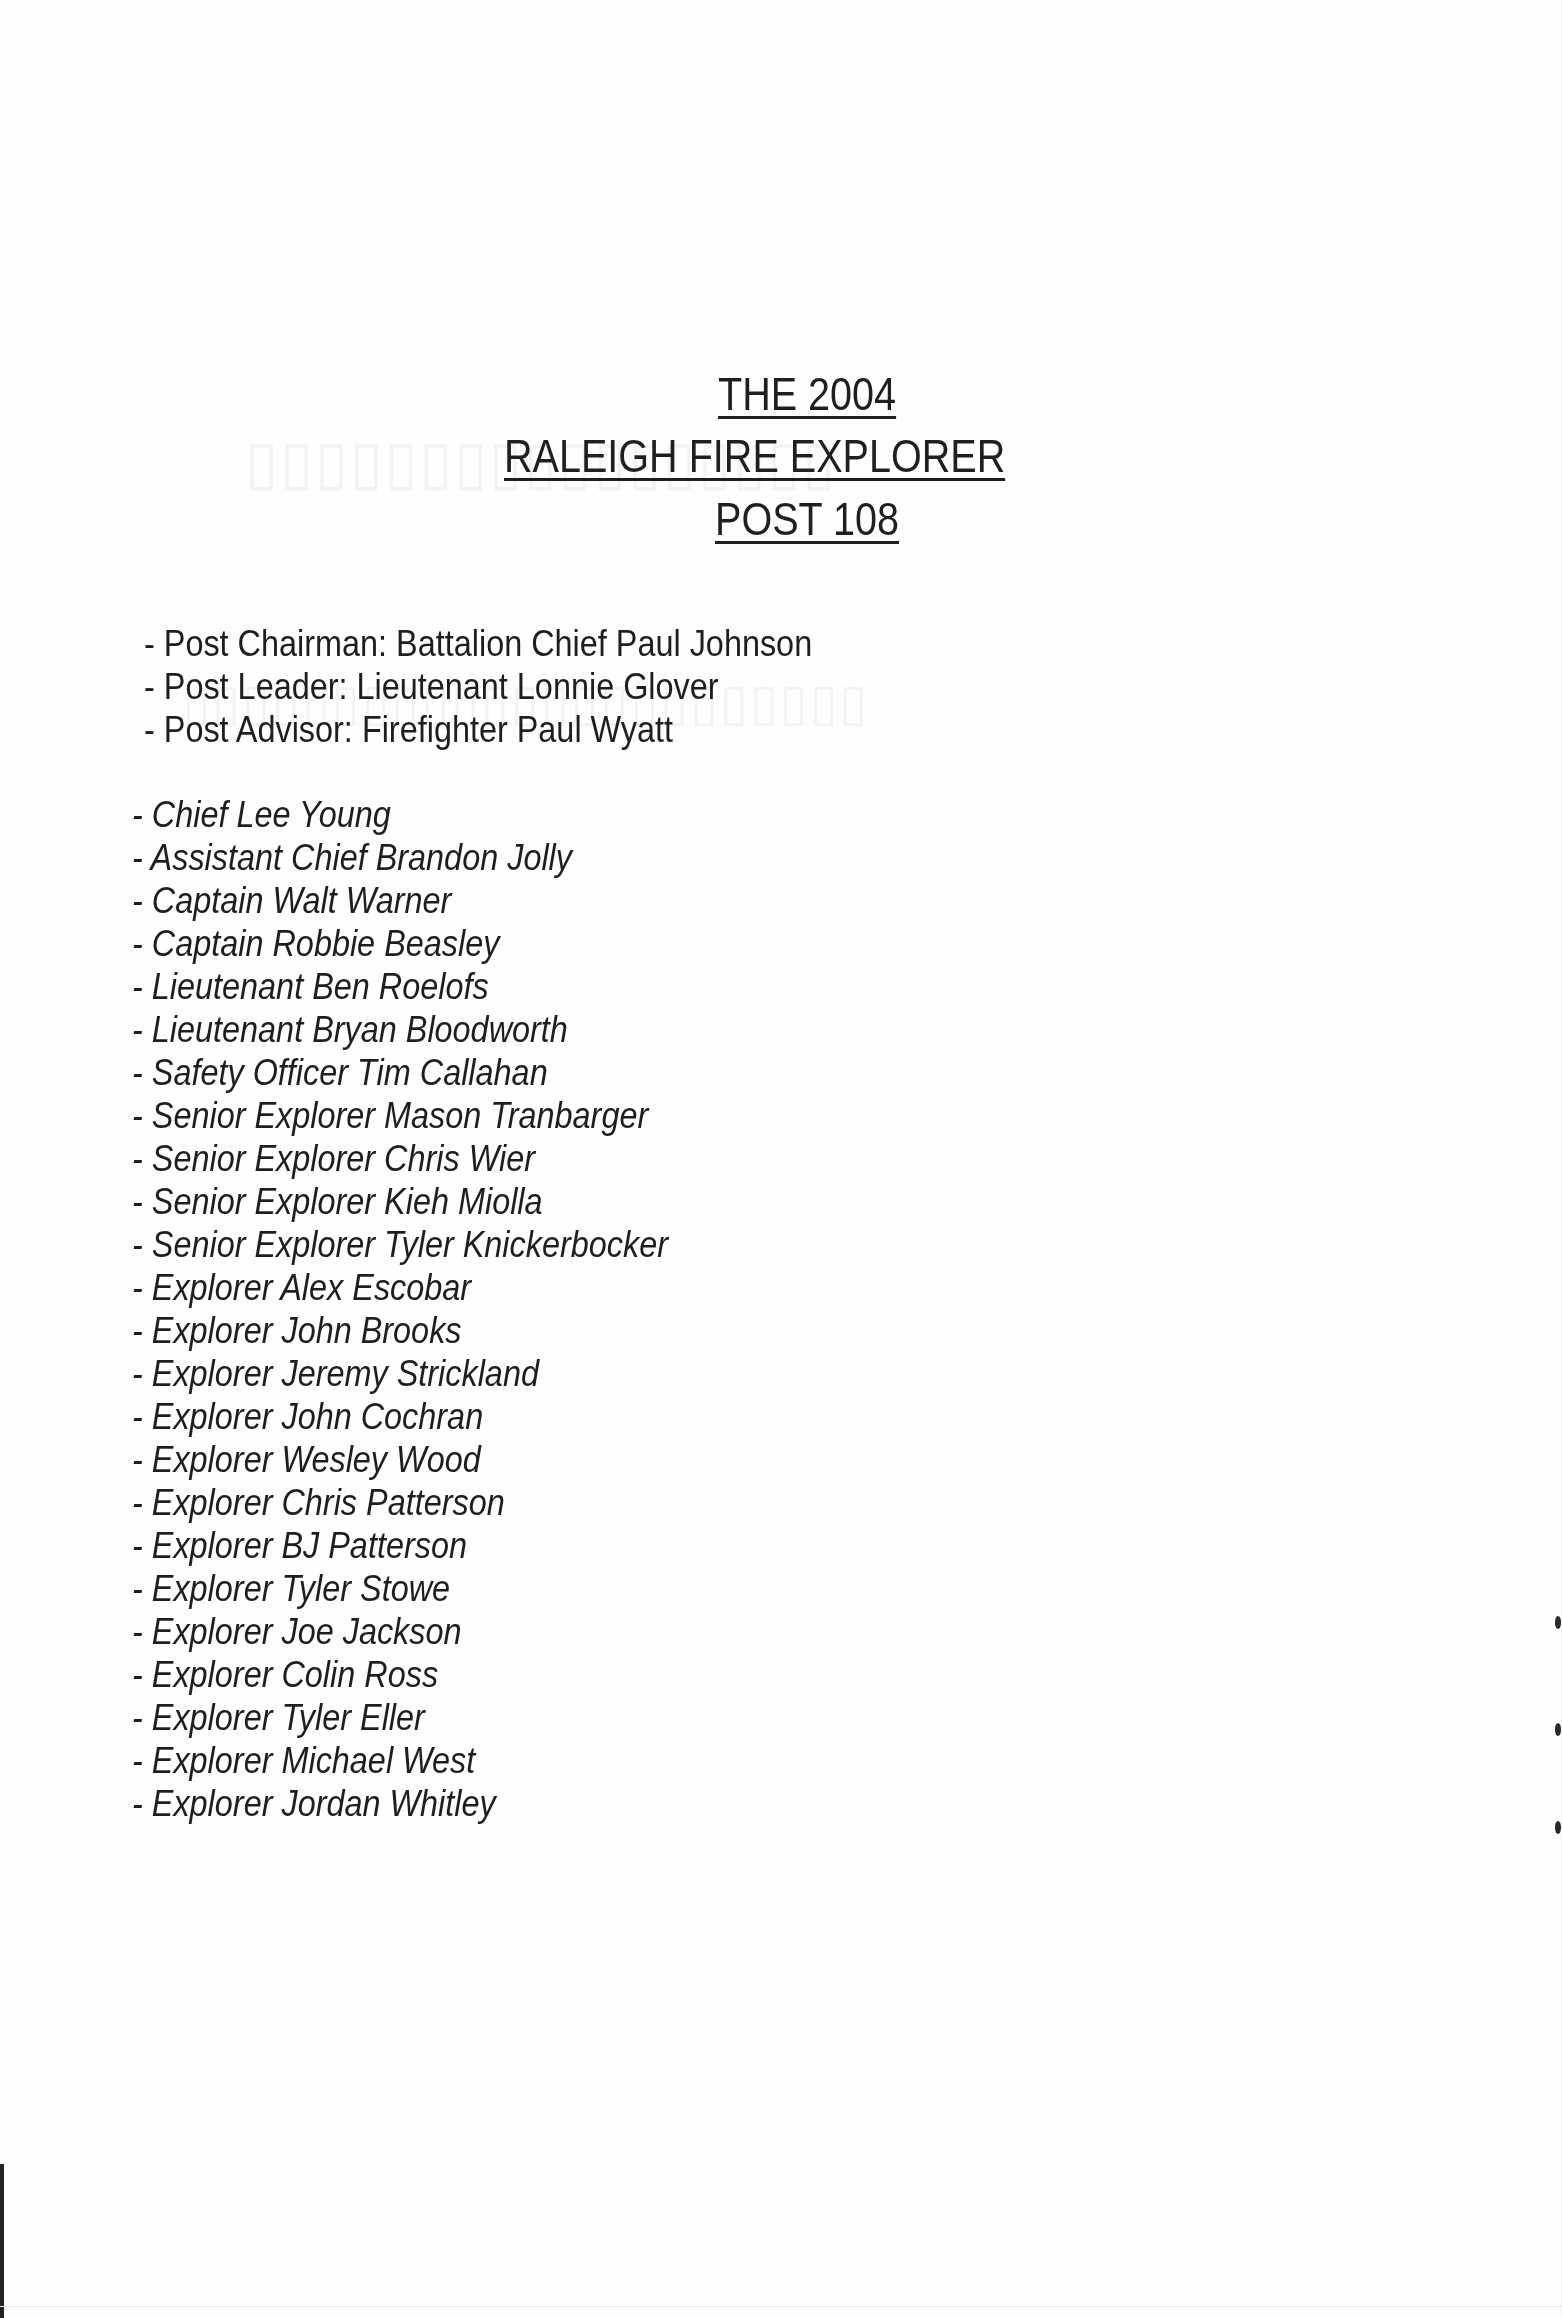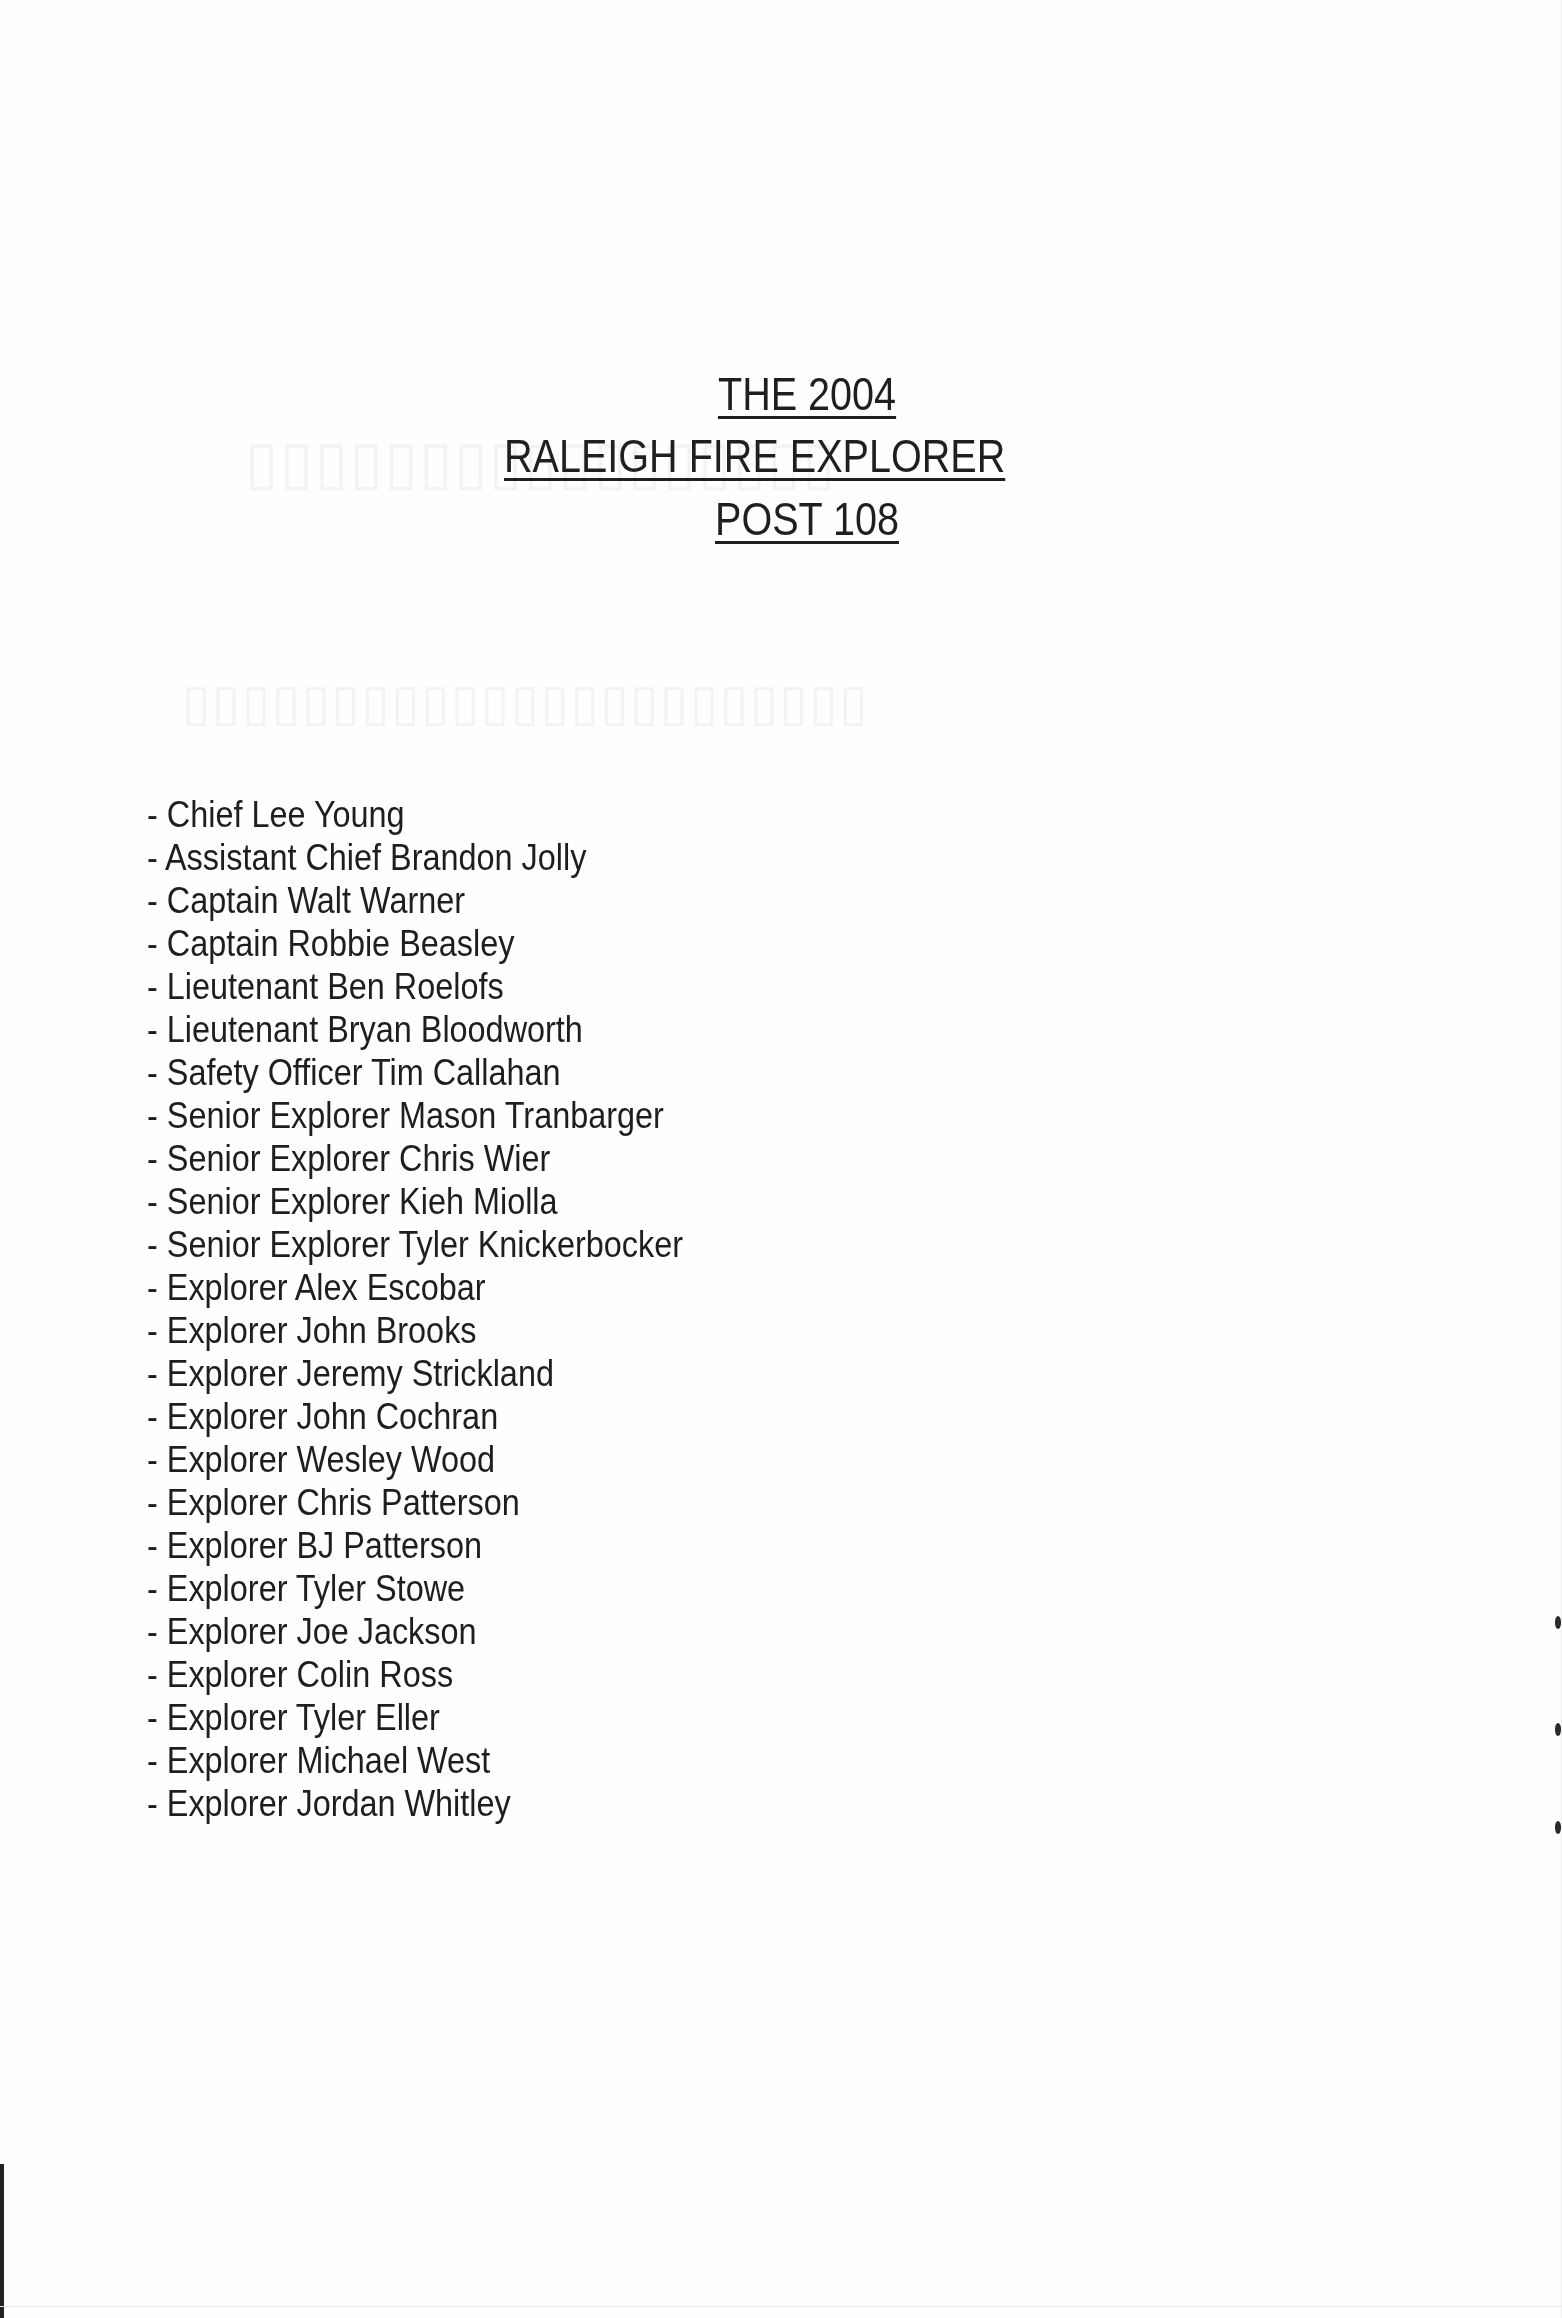--- a/index.html
+++ b/index.html
@@ -93,21 +93,21 @@
     .list li {
       font-size: 36px;
       line-height: 43px;
       height: 43px;
       white-space: nowrap;
       color: #1e1e1e;
       transform: scaleX(0.9);
       transform-origin: left center;
     }
     .officers { left: 144px; top: 622px; }
-    .members  { left: 147px; top: 793px; }
+    .members  { left: 132px; top: 793px; font-style: italic; }
   </style>
 </head>
 <body>
 
 <div class="page">
 
   <div class="edge-right"></div>
   <div class="edge-left"></div>
   <div class="edge-bottom"></div>
   <div class="punch-dot" style="top:1616px;"></div>
@@ -116,20 +116,25 @@
 
   <div class="bleed" style="left:245px; top:427px;">▯▯▯▯▯▯▯▯▯▯▯▯▯▯▯▯▯</div>
   <div class="bleed" style="left:182px; top:673px; font-size:51px;">▯▯▯▯▯▯▯▯▯▯▯▯▯▯▯▯▯▯▯▯▯▯▯</div>
 
   <div class="title-block">
     <div class="title-line t1">THE 2004</div>
     <div class="title-line t2">RALEIGH FIRE EXPLORER</div>
     <div class="title-line t3">POST 108</div>
   </div>
 
+  <ul class="list officers">
+    <li>- Post Chairman: Battalion Chief Paul Johnson</li>
+    <li>- Post Leader: Lieutenant Lonnie Glover</li>
+    <li>- Post Advisor: Firefighter Paul Wyatt</li>
+  </ul>
 
   <ul class="list members">
     <li>- Chief Lee Young</li>
     <li>- Assistant Chief Brandon Jolly</li>
     <li>- Captain Walt Warner</li>
     <li>- Captain Robbie Beasley</li>
     <li>- Lieutenant Ben Roelofs</li>
     <li>- Lieutenant Bryan Bloodworth</li>
     <li>- Safety Officer Tim Callahan</li>
     <li>- Senior Explorer Mason Tranbarger</li>

